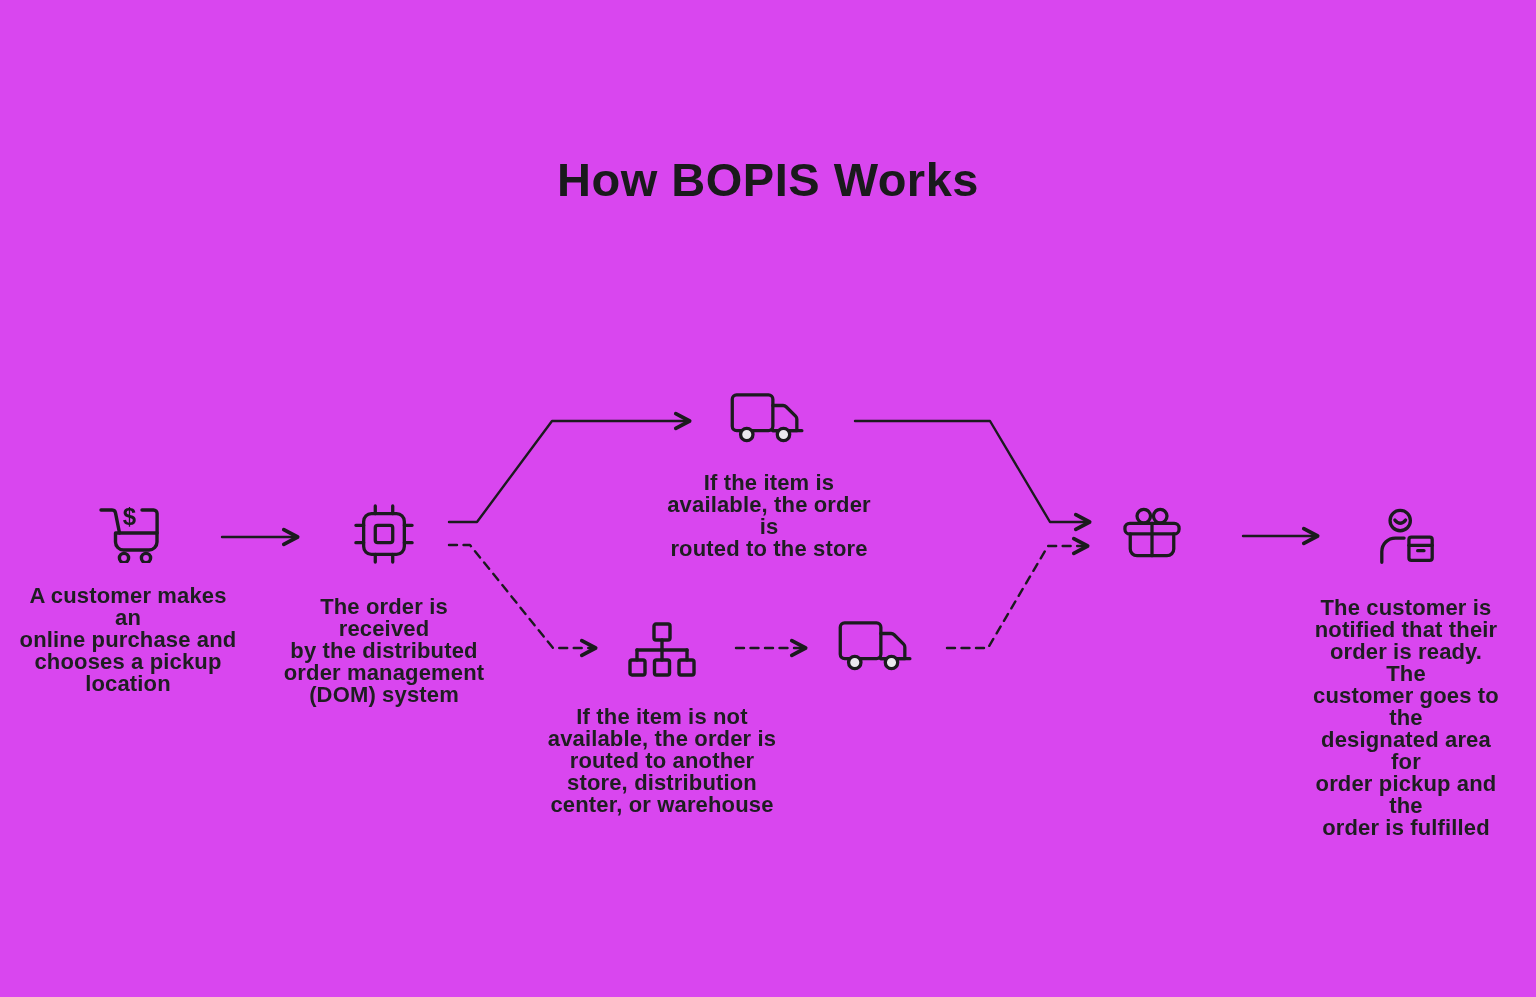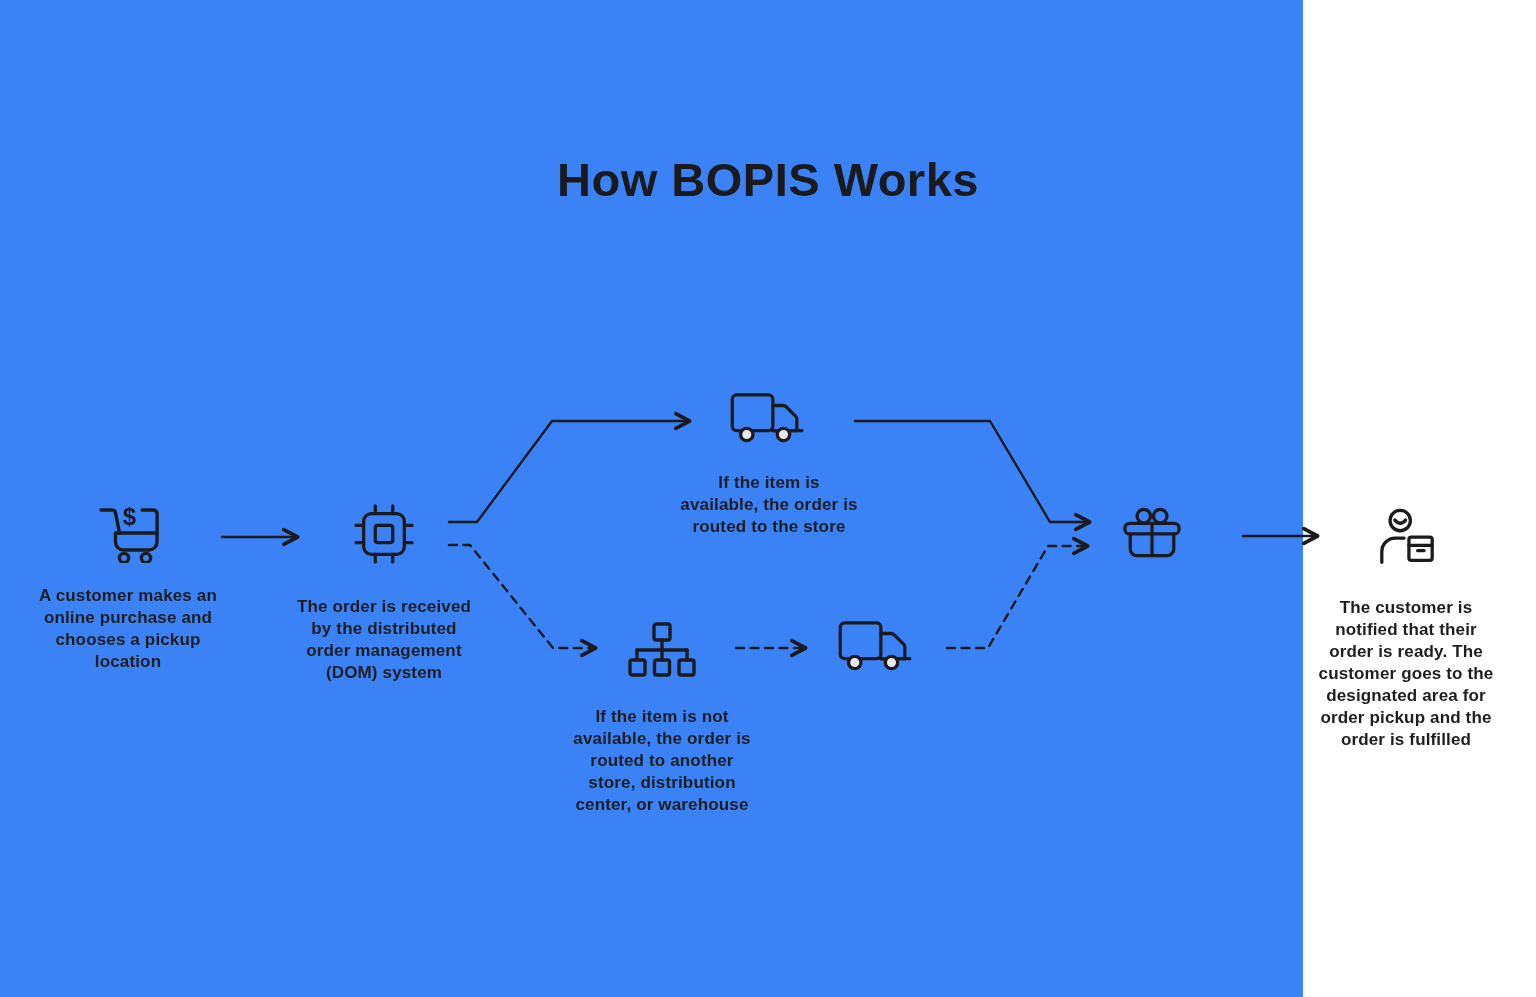--- a/index.html
+++ b/index.html
@@ -1,34 +1,34 @@
 <!DOCTYPE html>
 <html><head>
 <meta charset="utf-8">
 <style>
   html,body{margin:0;padding:0;}
   body{
     width:1536px;height:997px;overflow:hidden;
     font-family:"Liberation Sans","DejaVu Sans",sans-serif;
   }
   .canvas{
-    position:relative;width:1303px;height:997px;
-    background:#3b82f6;color:#1B1B1E;
+    position:relative;width:1536px;height:997px;
+    background:#d946ef;color:#1B1B1E;
   }
   .title{
     position:absolute;left:768px;top:152px;transform:translateX(-50%);
     font-size:47px;font-weight:700;letter-spacing:0.5px;white-space:nowrap;
     color:#1A1A1C;
   }
   .connectors{position:absolute;left:0;top:0;pointer-events:none;}
   .icon{position:absolute;transform:translate(-50%,-50%);color:#1B1B1E;}
   .icon svg{display:block;}
   .caption{
     position:absolute;transform:translateX(-50%);
-    font-size:17px;line-height:22px;font-weight:700;letter-spacing:0.15px;
+    font-size:22px;line-height:22px;font-weight:700;letter-spacing:0.15px;
     text-align:center;white-space:pre-line;color:#1E1E21;
   }
   
   #cap-1{left:128px;top:585px;width:224px;}
   #cap-2{left:384px;top:596px;width:214px;}
   #cap-3{left:769px;top:472px;width:218px;}
   #cap-4{left:662px;top:698px;width:234px;margin-top:8px;}
   #cap-5{left:877px;top:698px;width:204px;}
   #cap-6{left:1152px;top:596px;width:204px;}
   #cap-7{left:1406px;top:597px;width:190px;}

